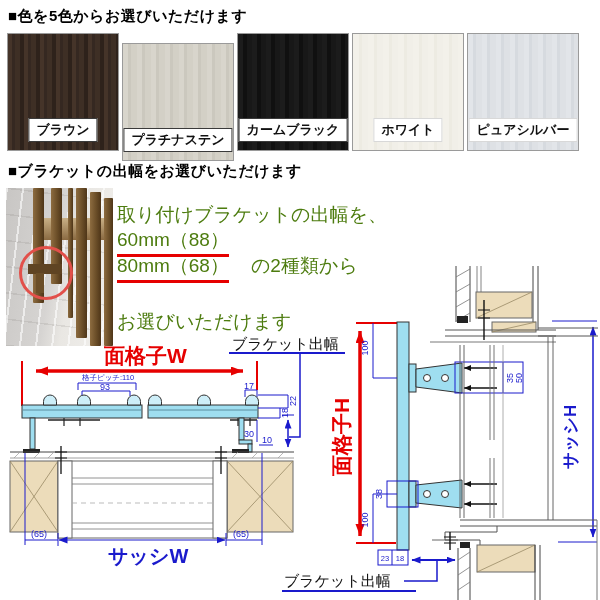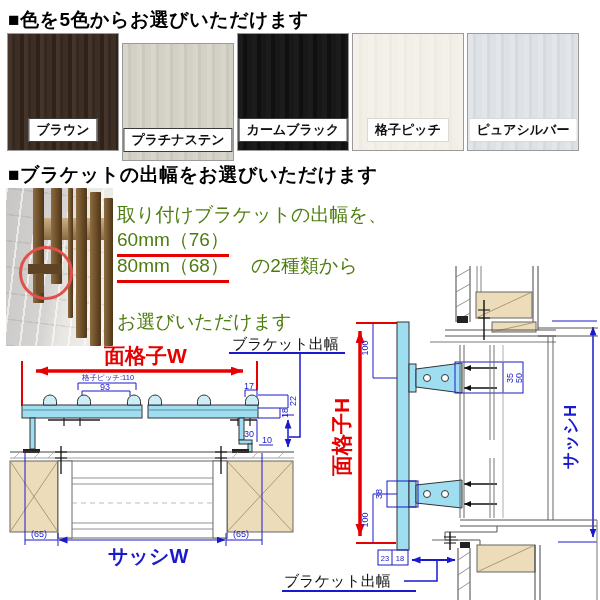--- a/index.html
+++ b/index.html
@@ -1,19 +1,19 @@
 <!DOCTYPE html>
 <html><head>
 <meta charset="utf-8">
 <style>
   html,body{margin:0;padding:0;background:#fff;}
   #screen{position:relative;width:600px;height:600px;background:#fff;overflow:hidden;
           font-family:"Liberation Sans",sans-serif;color:#111;}
   .abs{position:absolute;}
-  .heading{font-size:19px;font-weight:bold;color:#000;letter-spacing:.5px;white-space:nowrap;}
+  .heading{font-size:15px;font-weight:bold;color:#000;letter-spacing:.5px;white-space:nowrap;}
   
   #swatch-row{position:absolute;left:7px;top:33px;display:flex;gap:3px;}
   .swatch{position:relative;width:112px;height:118px;border:1px solid #9a9a9a;box-sizing:border-box;}
   .sw1{background:repeating-linear-gradient(90deg,#453429 0 4px,#352821 4px 7px,#3e2f25 7px 12px,#2e221b 12px 16px);}
   .sw2{background:repeating-linear-gradient(90deg,#d8d5cc 0 5px,#cbc8be 5px 8px,#d3d0c6 8px 14px);margin-top:10px;}
   .sw3{background:repeating-linear-gradient(90deg,#1c1c1c 0 5px,#101010 5px 9px,#181818 9px 14px);}
   .sw4{background:repeating-linear-gradient(90deg,#f3f1ea 0 6px,#edebe2 6px 9px,#f1efe8 9px 15px);}
   .sw5{background:repeating-linear-gradient(90deg,#e2e5e9 0 5px,#d6dadf 5px 8px,#dee1e5 8px 14px);}
   .swatch-label{position:absolute;left:50%;bottom:8px;transform:translateX(-50%);
     background:#fff;border:1px solid #3a3a3a;padding:2px 7px;font-size:13px;font-weight:bold;
@@ -57,21 +57,21 @@
     <div class="swatch sw1">
       <span class="swatch-label">ブラウン</span>
     </div>
     <div class="swatch sw2">
       <span class="swatch-label">プラチナステン</span>
     </div>
     <div class="swatch sw3">
       <span class="swatch-label">カームブラック</span>
     </div>
     <div class="swatch sw4">
-      <span class="swatch-label">格子ピッチ</span>
+      <span class="swatch-label">ホワイト</span>
     </div>
     <div class="swatch sw5">
       <span class="swatch-label">ピュアシルバー</span>
     </div>
   </div>
 
   <div class="abs heading" style="left:8px;top:162px;">■ブラケットの出幅をお選びいただけます</div>
 
   <div id="photo">
     <div id="photo-rail"></div>
@@ -81,21 +81,21 @@
     <div id="photo-bracket"></div>
     <div id="photo-bracket2"></div>
     <div class="bar" style="left:70px;top:0;width:11px;height:150px;"></div>
     <div class="bar" style="left:84px;top:4px;width:11px;height:154px;"></div>
     <div class="bar" style="left:98px;top:10px;width:9px;height:148px;"></div>
     <div id="photo-circle"></div>
   </div>
 
   <div class="body-line" style="top:202px;">取り付けブラケットの出幅を、</div>
   <div class="body-line" style="top:227px;">
-    <span class="red-underline">60mm（76）</span>
+    <span class="red-underline">60mm（88）</span>
   </div>
   <div class="body-line" style="top:253px;">
     <span class="red-underline">80mm（68）</span><span class="suffix-gap">の2種類から</span>
   </div>
   <div class="body-line" style="top:270px;margin-top:39px;">お選びいただけます</div>
 
   <svg id="diagram-svg" viewBox="0 262 600 338">
     <defs>
       <marker id="ar" markerUnits="userSpaceOnUse" markerWidth="13" markerHeight="10" refX="12" refY="4.5" orient="auto-start-reverse">
           <path d="M0,0 L12,4.5 L0,9 Z" fill="#e60000"></path>

